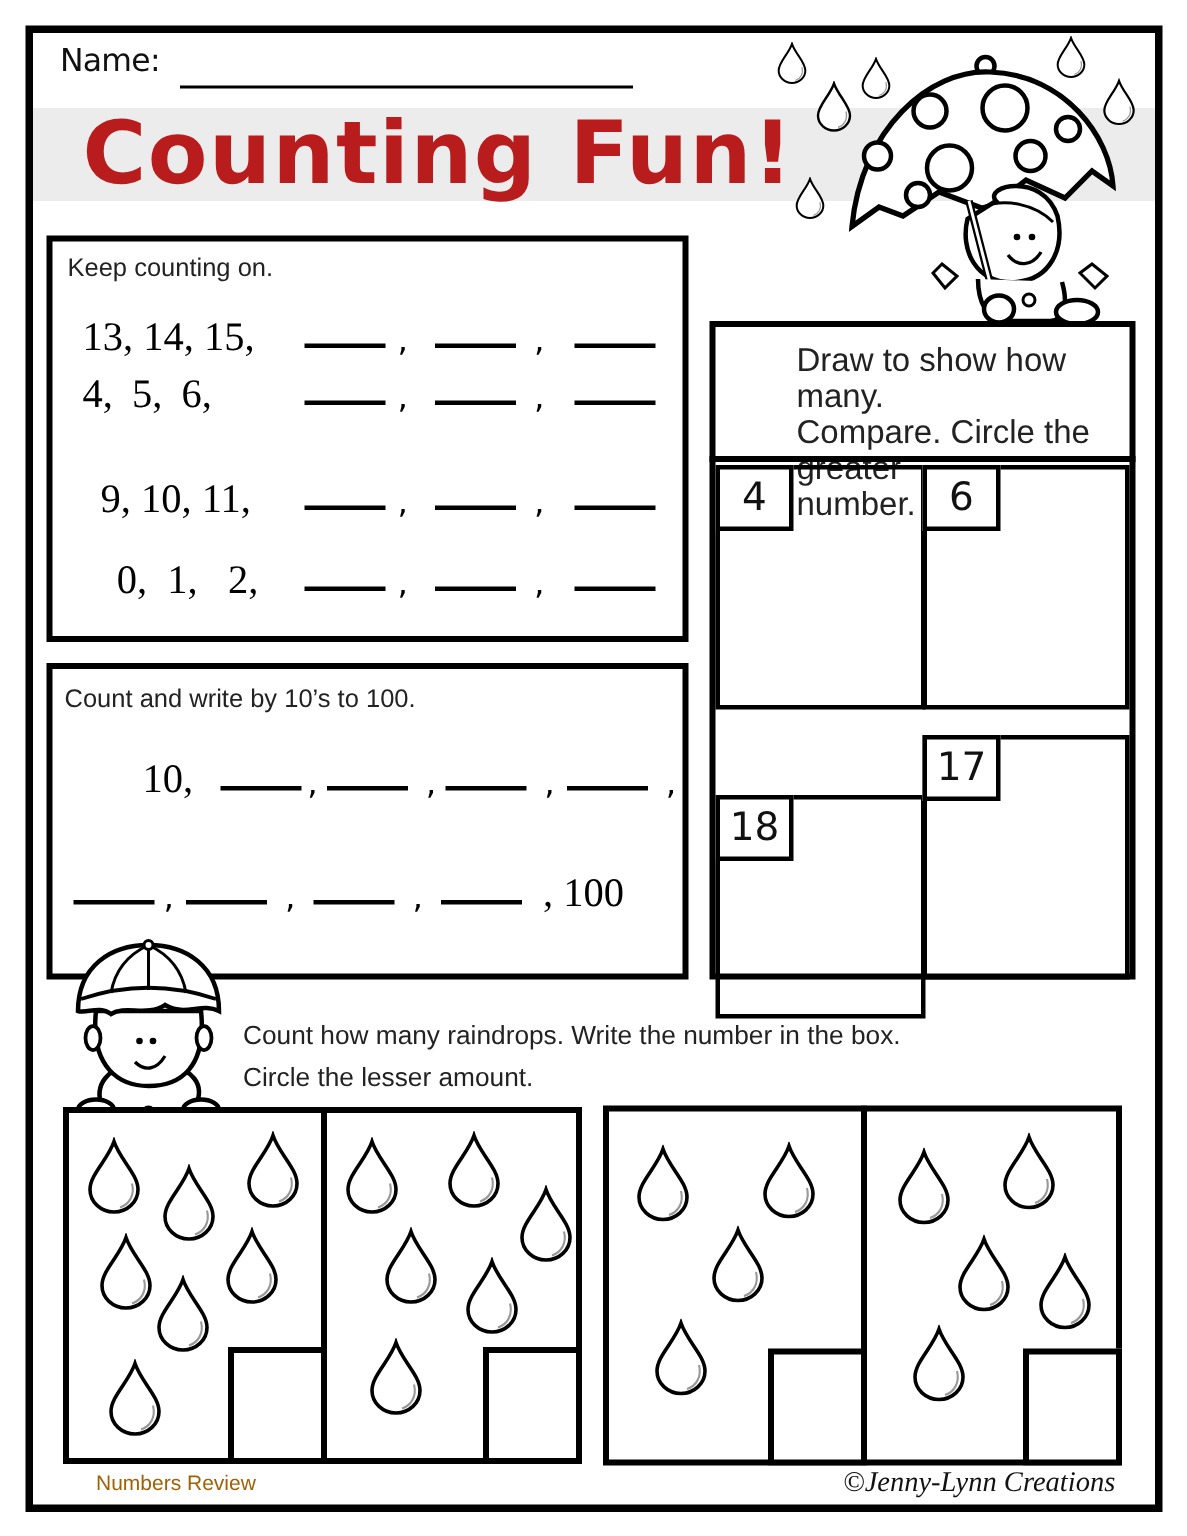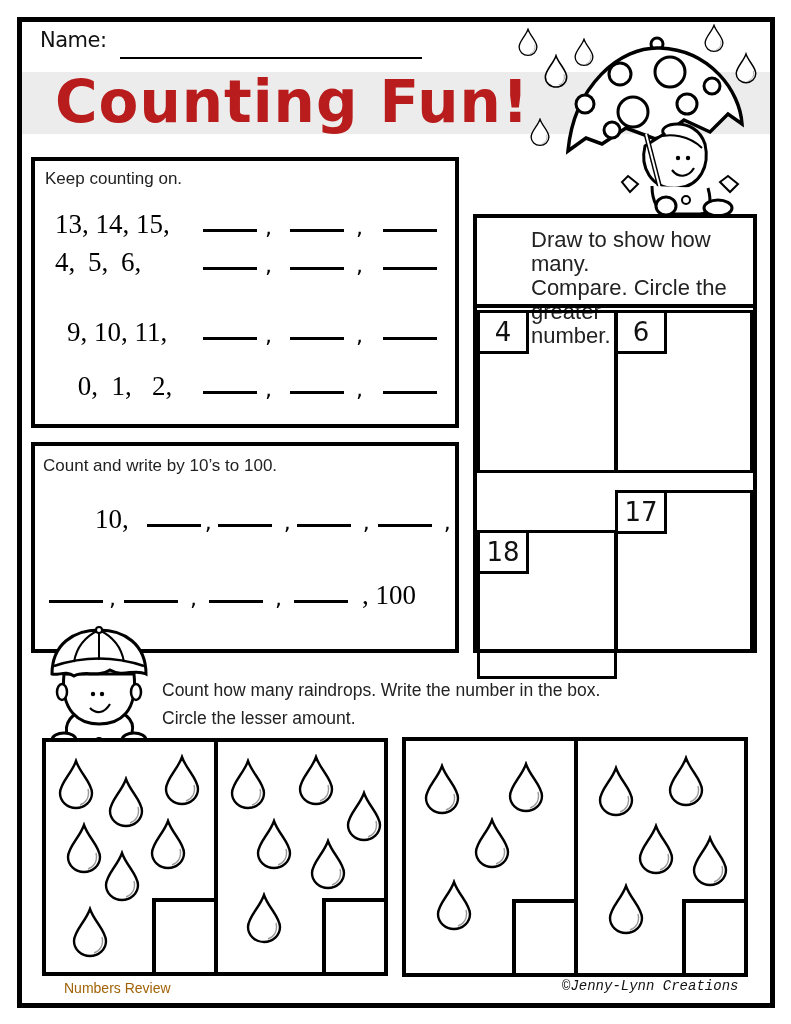--- a/index.html
+++ b/index.html
@@ -16,21 +16,21 @@
   .hand { font-family: "DejaVu Sans", sans-serif; font-size: 27px; color: #000; }
   .row { display: flex; align-items: flex-end; position: absolute; left: 20px; }
   .given { display: inline-block; font-family: Liberation Serif, serif; }
   .blank { display: inline-block; width: 54px; border-bottom: 3px solid #000; margin: 0 0 8px 8px; height: 1px; }
   .comma { display: inline-block; font-size: 22px; margin-left: 8px; }
   .cmp-cell { position: absolute; border: 3px solid #000; }
   .cmp-num { position: absolute; left: -3px; top: -3px; width: 52px; height: 44px; border: 3px solid #000; background: #fff; font-family: "DejaVu Sans", sans-serif; font-size: 26px; text-align: center; line-height: 38px; }
   .drop-panel { position: absolute; border: 4px solid #000; background: #fff; }
   .answer-box { position: absolute; border: 4px solid #000; background: #fff; width: 66px; height: 78px; }
   .footer-left { left: 64px; top: 980px; font-size: 14px; color: #a16207; }
-  .footer-right { left: 562px; top: 978px; font-family: Liberation Mono, monospace; font-style: italic; font-size: 14px; color: #111; }
+  .footer-right { left: 562px; top: 978px; font-family: Liberation Serif, serif; font-style: italic; font-size: 19px; color: #111; }
   svg { display: block; }
 </style>
 </head>
 <body>
 
 <svg width="0" height="0" style="position:absolute">
   <defs>
     <symbol id="drop" viewBox="0 0 36 50">
       <path d="M18 2 C 22 14, 34 24, 34 34 A 16 15 0 0 1 2 34 C 2 24, 14 14, 18 2 Z" fill="#fff" stroke="#000" stroke-width="2.4"></path>
       <path d="M30 30 C 32 38, 28 44, 22 46" fill="none" stroke="#999" stroke-width="1.4"></path>

